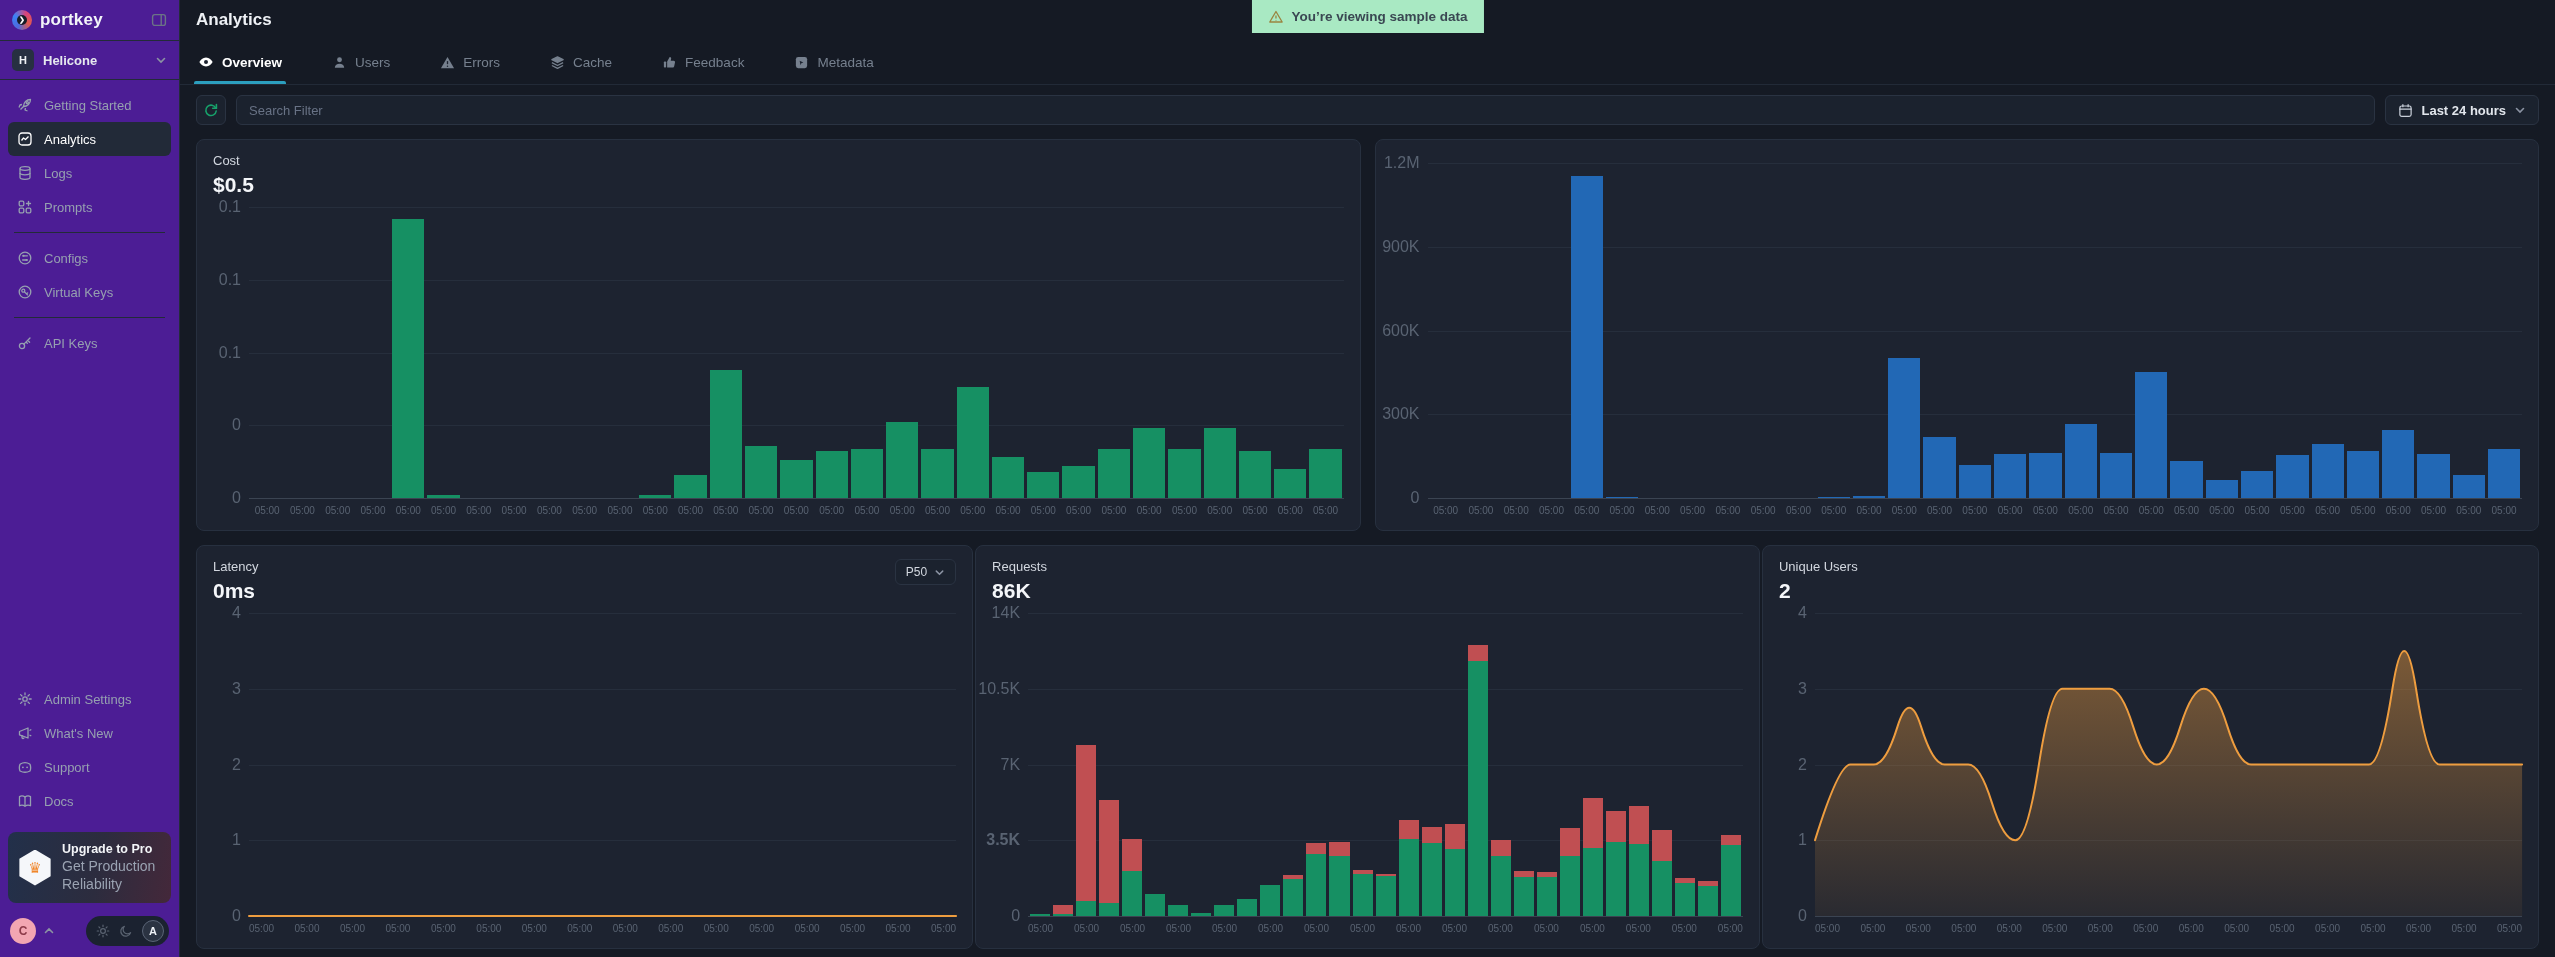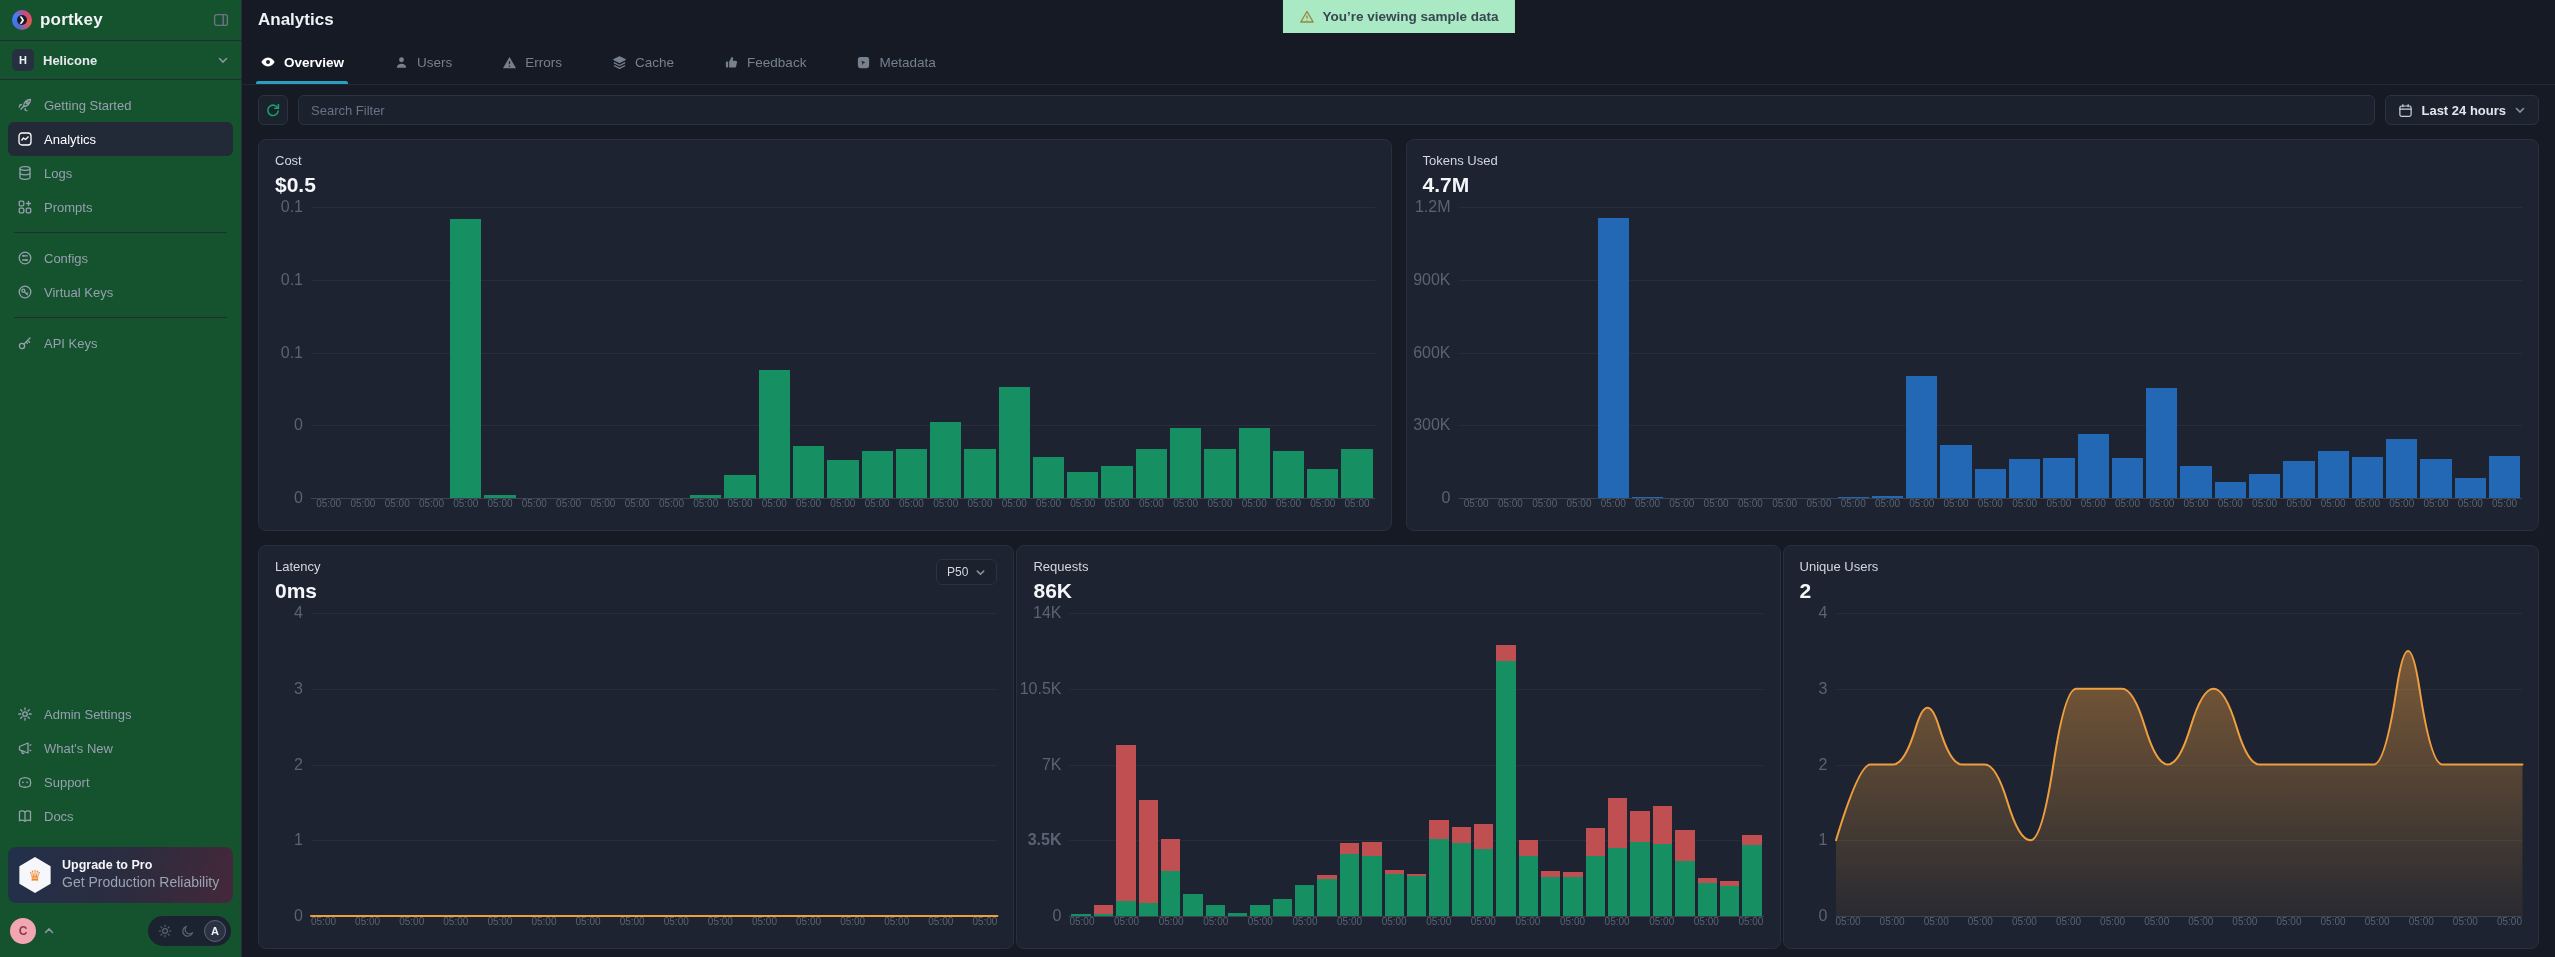--- a/index.html
+++ b/index.html
@@ -1,21 +1,21 @@
 <!DOCTYPE html>
 <html><head>
 <meta charset="utf-8">
 <style>
   * { margin:0; padding:0; box-sizing:border-box; }
   html,body { width:2555px; height:957px; overflow:hidden; }
   body { background:#151a24; font-family:"Liberation Sans", sans-serif; color:#dfe3ea; }
   .app { display:flex; width:100%; height:100%; }
 
   
-  .sidebar { width:242px; flex:none; background:#14532d; border-right:1px solid #242d3a; display:flex; flex-direction:column; }
+  .sidebar { width:180px; flex:none; background:#4c1d95; border-right:1px solid #242d3a; display:flex; flex-direction:column; }
   .logo-row { height:40px; flex:none; display:flex; align-items:center; gap:8px; padding:0 12px; }
   .logo-mark { width:20px; height:20px; border-radius:50%; background:conic-gradient(from 210deg,#4f6bdd,#3b82f6,#d6447c,#e05a4f,#4f6bdd); display:flex; align-items:center; justify-content:center; flex:none; }
   .logo-mark i { width:10px; height:10px; border-radius:50%; background:#161c27; display:flex; align-items:center; justify-content:center; color:#fff; font-style:normal; font-size:7px; font-weight:bold; }
   .logo-text { font-size:17px; font-weight:bold; color:#f2f4f8; letter-spacing:.2px; }
   .logo-row .spacer { flex:1; }
   .ws-row { height:40px; flex:none; display:flex; align-items:center; gap:9px; padding:0 12px; border-top:1px solid #232b38; border-bottom:1px solid #232b38; cursor:pointer; }
   .ws-badge { width:22px; height:22px; border-radius:5px; background:#273041; color:#eef1f5; font-size:11px; font-weight:bold; display:flex; align-items:center; justify-content:center; flex:none; }
   .ws-name { font-size:13px; font-weight:600; color:#e6e9ef; flex:1; }
   nav { padding:8px; }
   .nav-item { height:34px; display:flex; align-items:center; gap:11px; padding:0 9px; border-radius:6px; color:#96a0b0; font-size:13px; cursor:pointer; }
@@ -63,21 +63,21 @@
   .chart-main { flex:1; min-height:0; display:flex; }
   .y-axis { width:36px; flex:none; position:relative; }
   .y-tick { position:absolute; right:8px; transform:translateY(-50%); font-size:16px; color:#596372; }
   .plot-area { flex:1; position:relative; min-width:0; }
   .gridline { position:absolute; left:0; right:0; height:1px; background:#262e3c; }
   .gridline.baseline { background:#3b4452; }
   .bars { position:absolute; left:2px; right:2px; top:0; bottom:0; display:flex; align-items:flex-end; gap:3px; }
   .bar { flex:1; height:100%; display:flex; flex-direction:column; justify-content:flex-end; min-width:0; }
   .seg { width:100%; }
   svg.linechart { position:absolute; inset:0; width:100%; height:100%; overflow:visible; }
-  .x-axis { flex:none; height:24px; margin-left:36px; display:flex; font-size:10px; color:#596372; white-space:nowrap; }
+  .x-axis { flex:none; height:24px; margin-left:36px; display:flex; align-items:center; font-size:10px; color:#596372; white-space:nowrap; }
   .x-axis.per-bar { gap:3px; padding:0 2px; }
   .x-axis.per-bar span { flex:1; text-align:center; overflow:visible; }
   .x-axis.spread { justify-content:space-between; }
 </style>
 </head>
 <body>
 
 <div class="app">
 
   <aside class="sidebar">
@@ -512,26 +512,20 @@
                   <span>05:00</span>
                   <span>05:00</span>
                   <span>05:00</span>
                   <span>05:00</span>
                   <span>05:00</span>
                 </div>
               </div>
             </div>
         </div>
         <div class="card">
-          <div class="card-head">
-            <div>
-              <div class="card-title">Tokens Used</div>
-              <div class="card-value">4.7M</div>
-            </div>
-          </div>
           <div class="chart">
               <div class="chart-wrap">
                 <div class="chart-main">
                   <div class="y-axis">
                     <span class="y-tick" style="top: 0%;">1.2M</span>
                     <span class="y-tick" style="top: 25%;">900K</span>
                     <span class="y-tick" style="top: 50%;">600K</span>
                     <span class="y-tick" style="top: 75%;">300K</span>
                     <span class="y-tick" style="top: 100%;">0</span>
                   </div>

